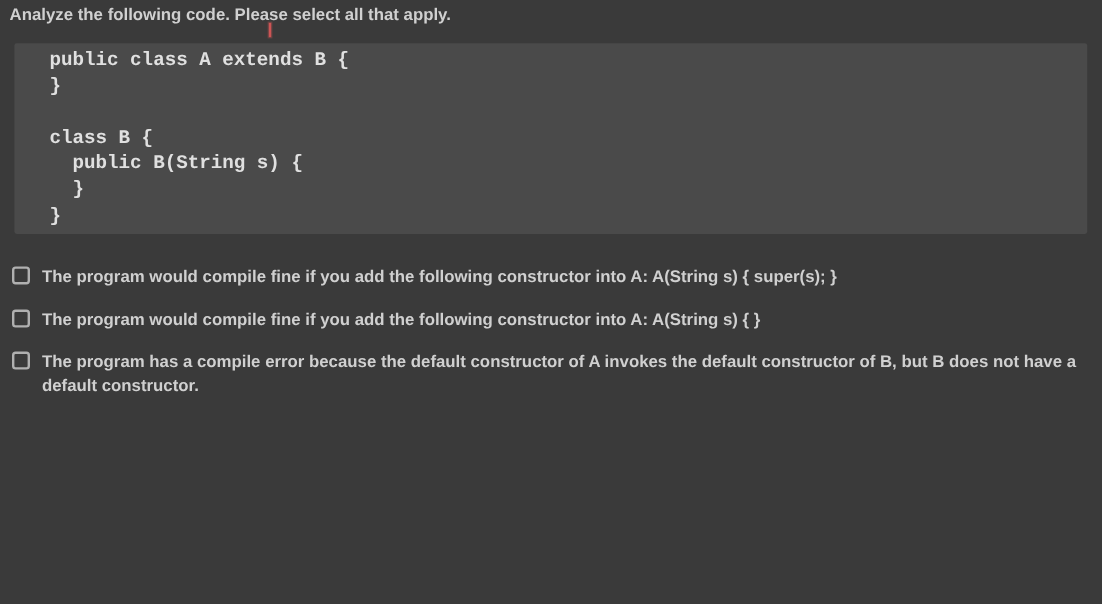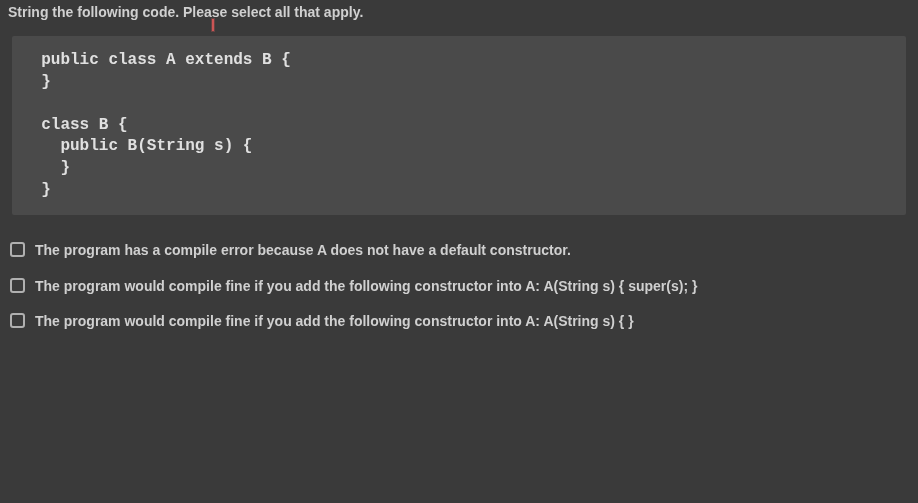--- a/index.html
+++ b/index.html
@@ -31,21 +31,21 @@
       top: 2px;
       left: 50%;
       width: 2px;
       height: 12px;
       background: #cc5555;
       box-shadow: 0 0 0 1px rgba(204,85,85,0.3);
     }
     .code-block {
       background: #4a4a4a;
       margin: 12px 12px 20px 12px;
-      padding: 14px 10px;
+      padding: 4px 10px;
       font-family: 'Courier New', monospace;
       font-size: 16px;
       font-weight: bold;
       color: #e0e0e0;
       line-height: 1.35;
       white-space: pre;
       border-radius: 2px;
     }
     .options {
       padding: 6px 10px;
@@ -70,37 +70,37 @@
       font-size: 14px;
       font-weight: bold;
       color: #d0d0d0;
       line-height: 1.4;
     }
   </style>
 </head>
 <body>
 
 <div class="question-prompt">
-  <span>String the following code. Plea</span><span class="cursor-mark"></span><span>se select all that apply.</span>
+  <span>Analyze the following code. Plea</span><span class="cursor-mark"></span><span>se select all that apply.</span>
 </div>
 
 <div class="code-block">  public class A extends B {
   }
 
   class B {
     public B(String s) {
     }
   }</div>
 
 <div class="options">
   <div class="option-row">
     <div class="checkbox"></div>
-    <div class="option-label">The program has a compile error because A does not have a default constructor.</div>
-  </div>
-  <div class="option-row">
-    <div class="checkbox"></div>
     <div class="option-label">The program would compile fine if you add the following constructor into A: A(String s) { super(s); }</div>
   </div>
   <div class="option-row">
     <div class="checkbox"></div>
     <div class="option-label">The program would compile fine if you add the following constructor into A: A(String s) { }</div>
   </div>
+  <div class="option-row">
+    <div class="checkbox"></div>
+    <div class="option-label">The program has a compile error because the default constructor of A invokes the default constructor of B, but B does not have a default constructor.</div>
+  </div>
 </div>
 
 </body></html>

